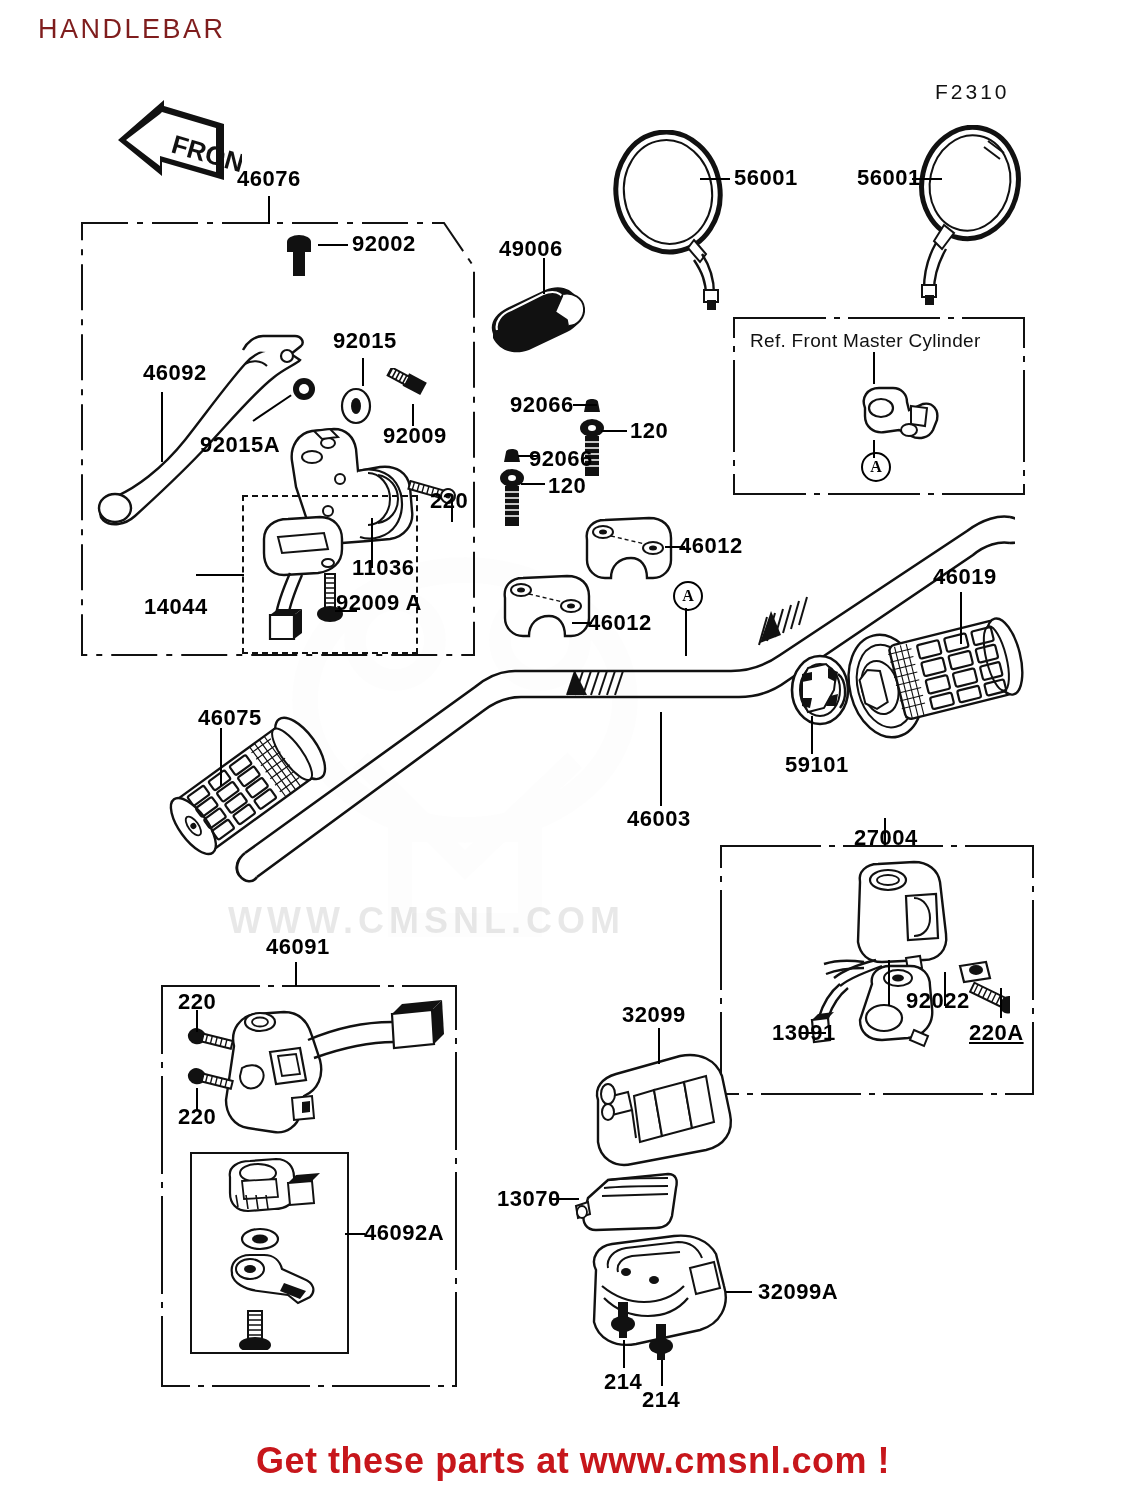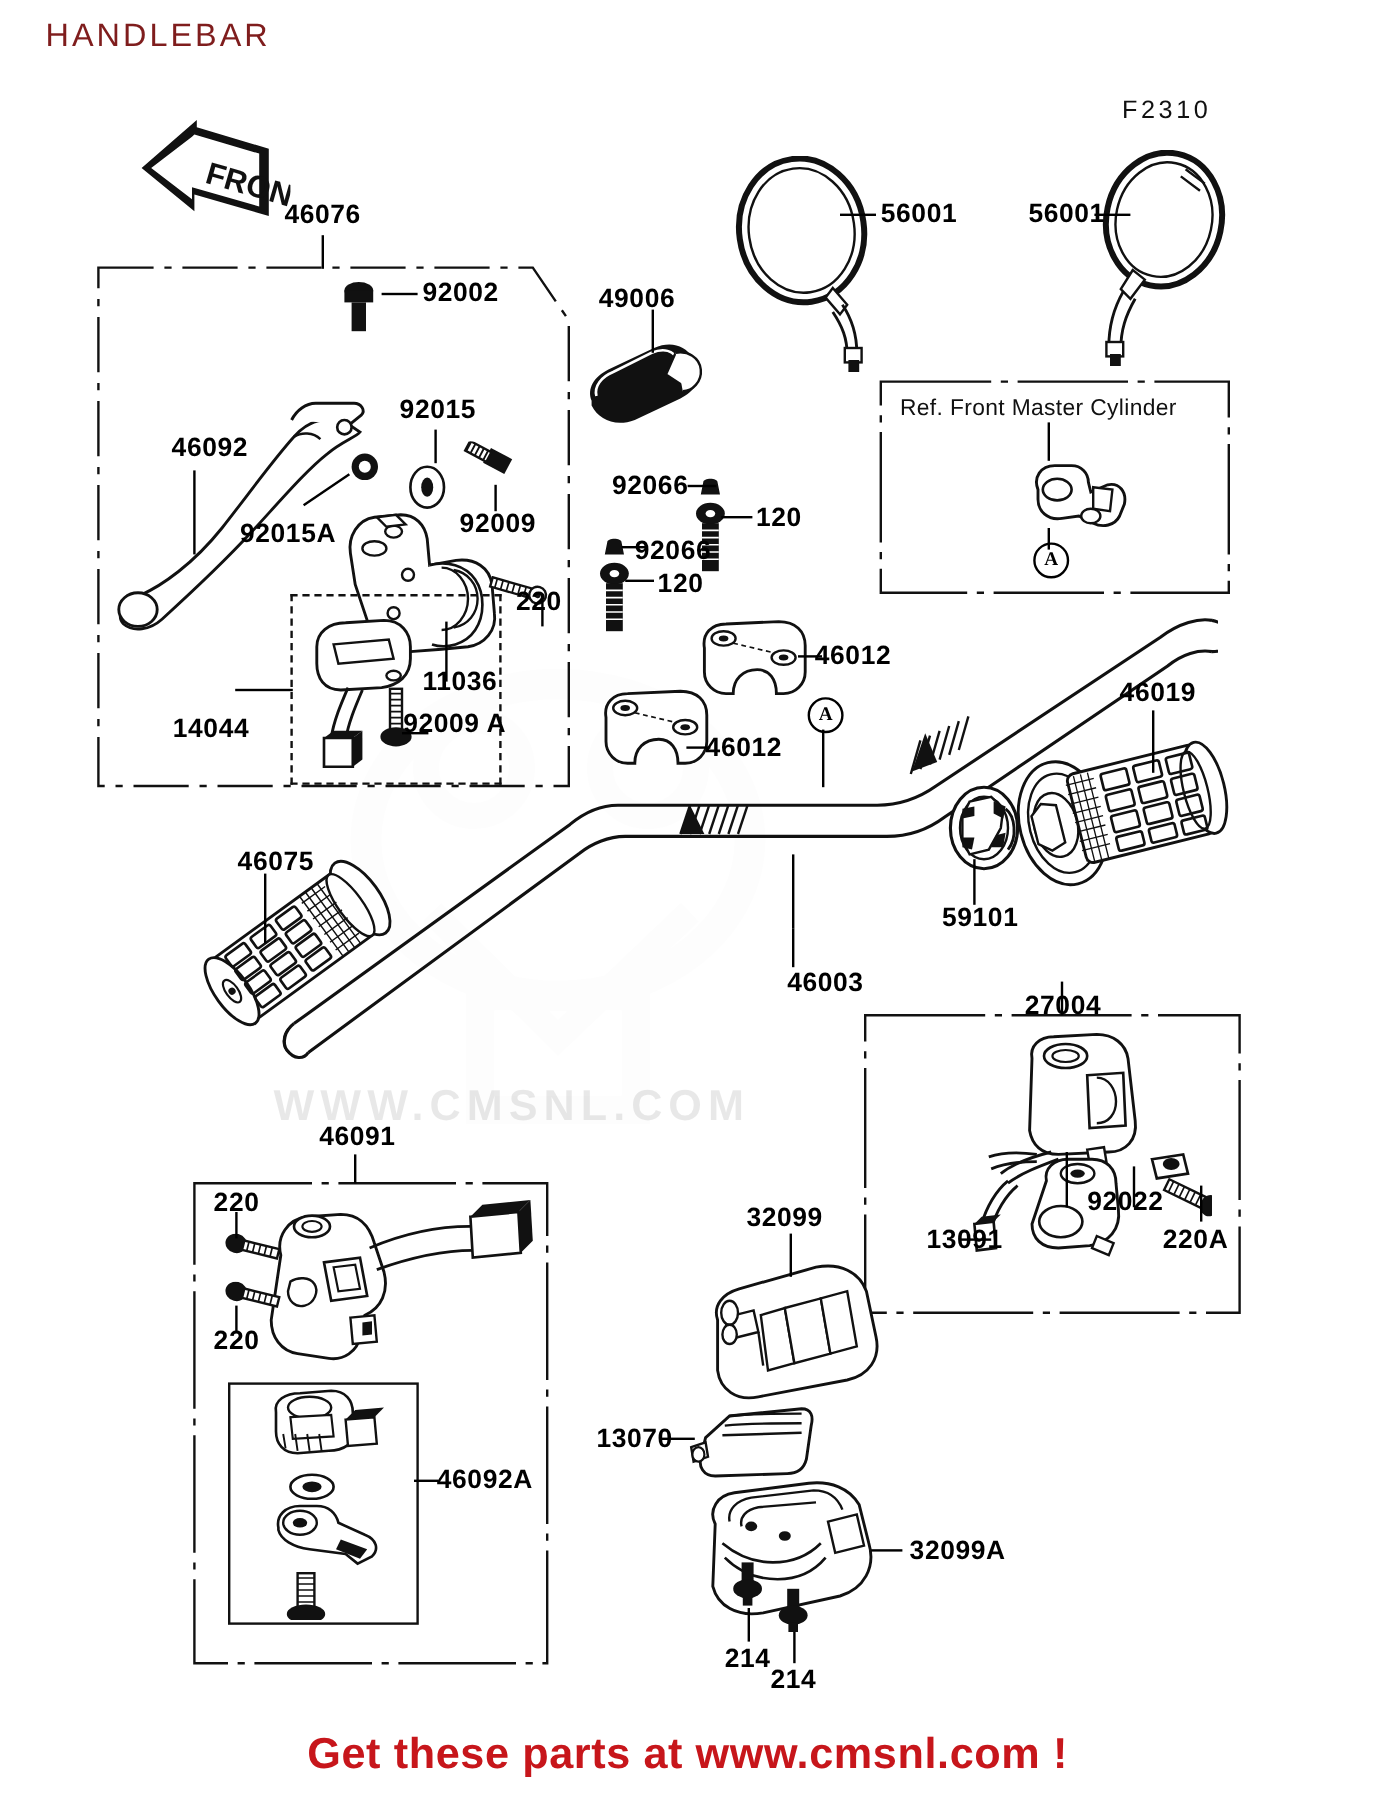--- a/index.html
+++ b/index.html
@@ -299,21 +299,21 @@
       <path d="M552 112 L544 140"></path>
         <path d="M560 108 L552 136"></path>
       <path d="M568 104 L560 132"></path>
         <path d="M576 100 L568 128"></path>
       <path d="M584 96 L576 124"></path>
         <path d="M592 92 L584 120"></path>
     </g>
     <path d="M545 138 L566 130 L556 106 Z" fill="#111"></path>
   </svg>
   <div class="ld ldv" style="left:660px;top:712px;height:62px;"></div>
-  <div class="lbl" style="left:627px;top:808px;margin-left:29px;">46003</div>
+  <div class="lbl" style="left:627px;top:808px;">46003</div>
   <div class="ld ldv" style="left:660px;top:774px;height:32px;"></div>
 
   <svg width="200" height="190" style="left:160px;top:690px;">
     <g transform="rotate(-36 100 95)">
       <rect x="22" y="58" width="132" height="62" rx="6" fill="#fff" stroke="#111" stroke-width="2.4"></rect>
       <ellipse cx="22" cy="89" rx="14" ry="33" fill="#fff" stroke="#111" stroke-width="2.4"></ellipse>
       <ellipse cx="22" cy="89" rx="5" ry="11" fill="#fff" stroke="#111" stroke-width="1.8"></ellipse>
       <circle cx="22" cy="89" r="3" fill="#111"></circle>
       <ellipse cx="154" cy="89" rx="16" ry="36" fill="#fff" stroke="#111" stroke-width="2.4"></ellipse>
       <ellipse cx="144" cy="89" rx="10" ry="31" fill="#fff" stroke="#111" stroke-width="2"></ellipse>
@@ -429,21 +429,21 @@
                M179 130 L179 140 M184 130 L184 140 M189 130 L189 140" stroke="#111" stroke-width="1.4"></path>
       <ellipse cx="200" cy="135" rx="8" ry="9" fill="#111"></ellipse>
     </g>
   </svg>
   <div class="ld ldv" style="left:888px;top:960px;height:46px;"></div>
   <div class="ld ldh" style="left:800px;top:1032px;width:26px;"></div>
   <div class="lbl" style="left:772px;top:1022px;">13091</div>
   <div class="ld ldv" style="left:944px;top:972px;height:34px;"></div>
   <div class="lbl" style="left:906px;top:990px;">92022</div>
   <div class="ld ldv" style="left:1000px;top:988px;height:30px;"></div>
-  <div class="lbl" style="left:969px;top:1022px;">220A</div>
+  <div class="lbl" style="left:969px;top:1022px;text-decoration:underline;">220A</div>
 
   <svg width="320" height="420" style="left:158px;top:980px;">
     <rect x="4" y="6" width="294" height="400" fill="none" stroke="#111" stroke-width="2" stroke-dasharray="98,8,6,8"></rect>
   </svg>
   <div class="ld ldv" style="left:295px;top:962px;height:24px;"></div>
   <div class="lbl" style="left:266px;top:936px;">46091</div>
 
   <svg width="250" height="150" style="left:196px;top:998px;">
     <path d="M38 48 C34 32 44 18 60 16 L88 14 C104 14 112 24 116 38
              L124 62 C128 78 122 92 108 98 L104 116

